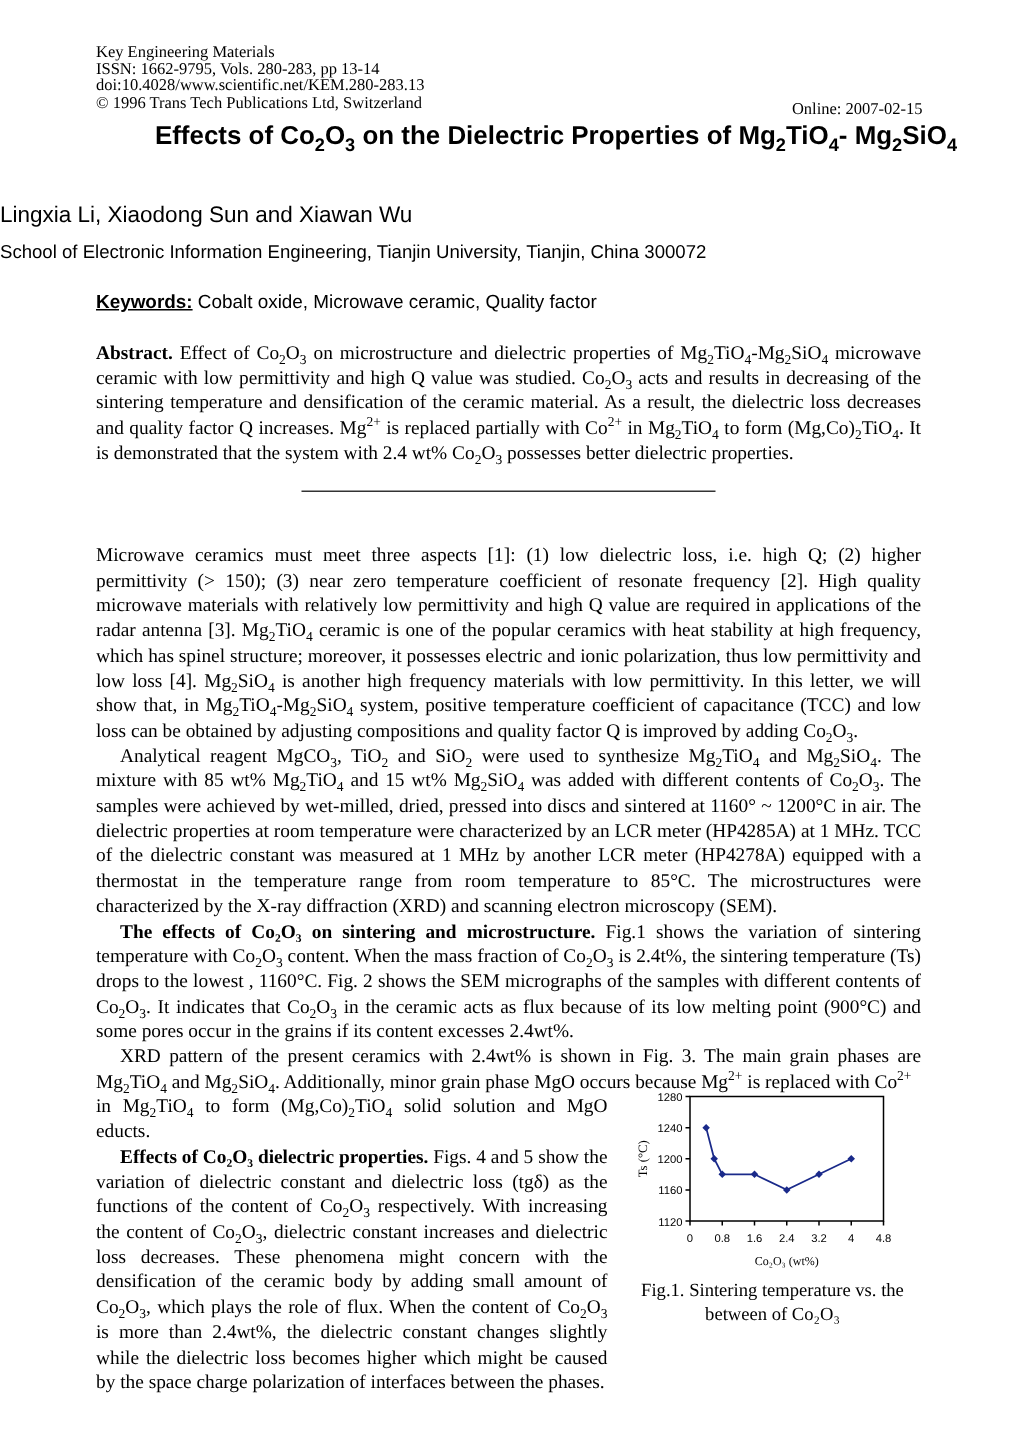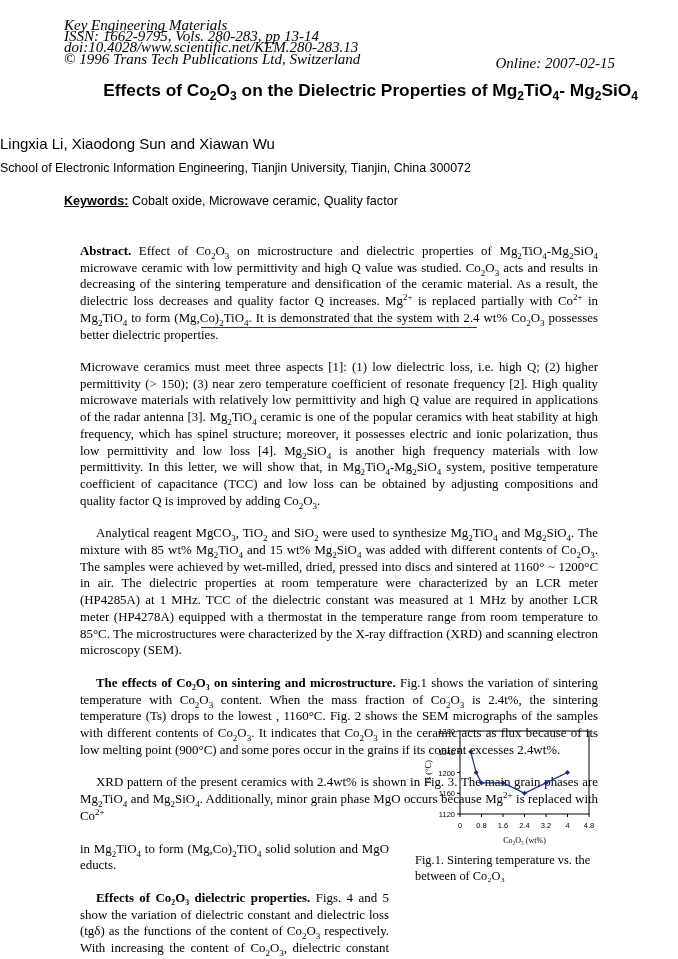--- a/index.html
+++ b/index.html
@@ -1,38 +1,38 @@
 <!DOCTYPE html>
 <html><head>
 <meta charset="utf-8">
 <style>
   html, body { margin: 0; padding: 0; background: #ffffff; }
   body { width: 678px; height: 959px; position: relative; overflow: hidden; color: #000; }
   .serif { font-family: "Liberation Serif", "DejaVu Serif", serif; }
   .sans { font-family: "Liberation Sans", "DejaVu Sans", sans-serif; }
-  .hdr { position: absolute; top: 20px; font-style: italic; font-size: 15px; line-height: 11.2px; }
+  .hdr { position: absolute; top: 30px; font-size: 11px; line-height: 11.2px; }
   .hdr-left { left: 64px; }
   .hdr-right { right: 63px; margin-top: 38px; }
   .title { position: absolute; left: 40px; width: 598px; top: 80px; text-align: right;
            font-weight: bold; font-size: 17.3px; line-height: 21px; }
   .authors { position: absolute; left: 0; width: 678px; top: 135px; text-align: left; font-size: 15px; }
   .affil { position: absolute; left: 0; width: 678px; top: 161px; font-size: 12.4px; }
   .keywords { position: absolute; left: 64px; top: 194px; font-size: 12.6px; }
   .keywords b { text-decoration: underline; }
   .block { position: absolute; left: 64px; width: 550px; font-size: 12.9px; line-height: 16.7px;
            text-align: justify; }
   .abstract { top: 227px; }
   .sep { position: absolute; left: 201px; top: 327px; width: 276px; height: 0; border-top: 1px solid #333; }
-  .body1 { top: 343px; }
+  .body1 { top: 362px; }
   .indent { text-indent: 16px; }
   .narrow { width: 341px; }
-  p { margin: 16px; }
+  p { margin: 0; }
   sub, sup { font-size: 70%; line-height: 0; }
   .fig { position: absolute; left: 415px; top: 724px; width: 200px; height: 170px; }
-  .caption { position: absolute; left: 415px; top: 852px; width: 200px; 
+  .caption { position: absolute; left: 415px; top: 852px; width: 200px; text-align: center;
              font-size: 12.4px; line-height: 16px; }
 </style>
 </head>
 <body>
 
 <div class="hdr hdr-left serif">
   <div>Key Engineering Materials</div>
   <div>ISSN: 1662-9795, Vols. 280-283, pp 13-14</div>
   <div>doi:10.4028/www.scientific.net/KEM.280-283.13</div>
   <div>© 1996 Trans Tech Publications Ltd, Switzerland</div>

